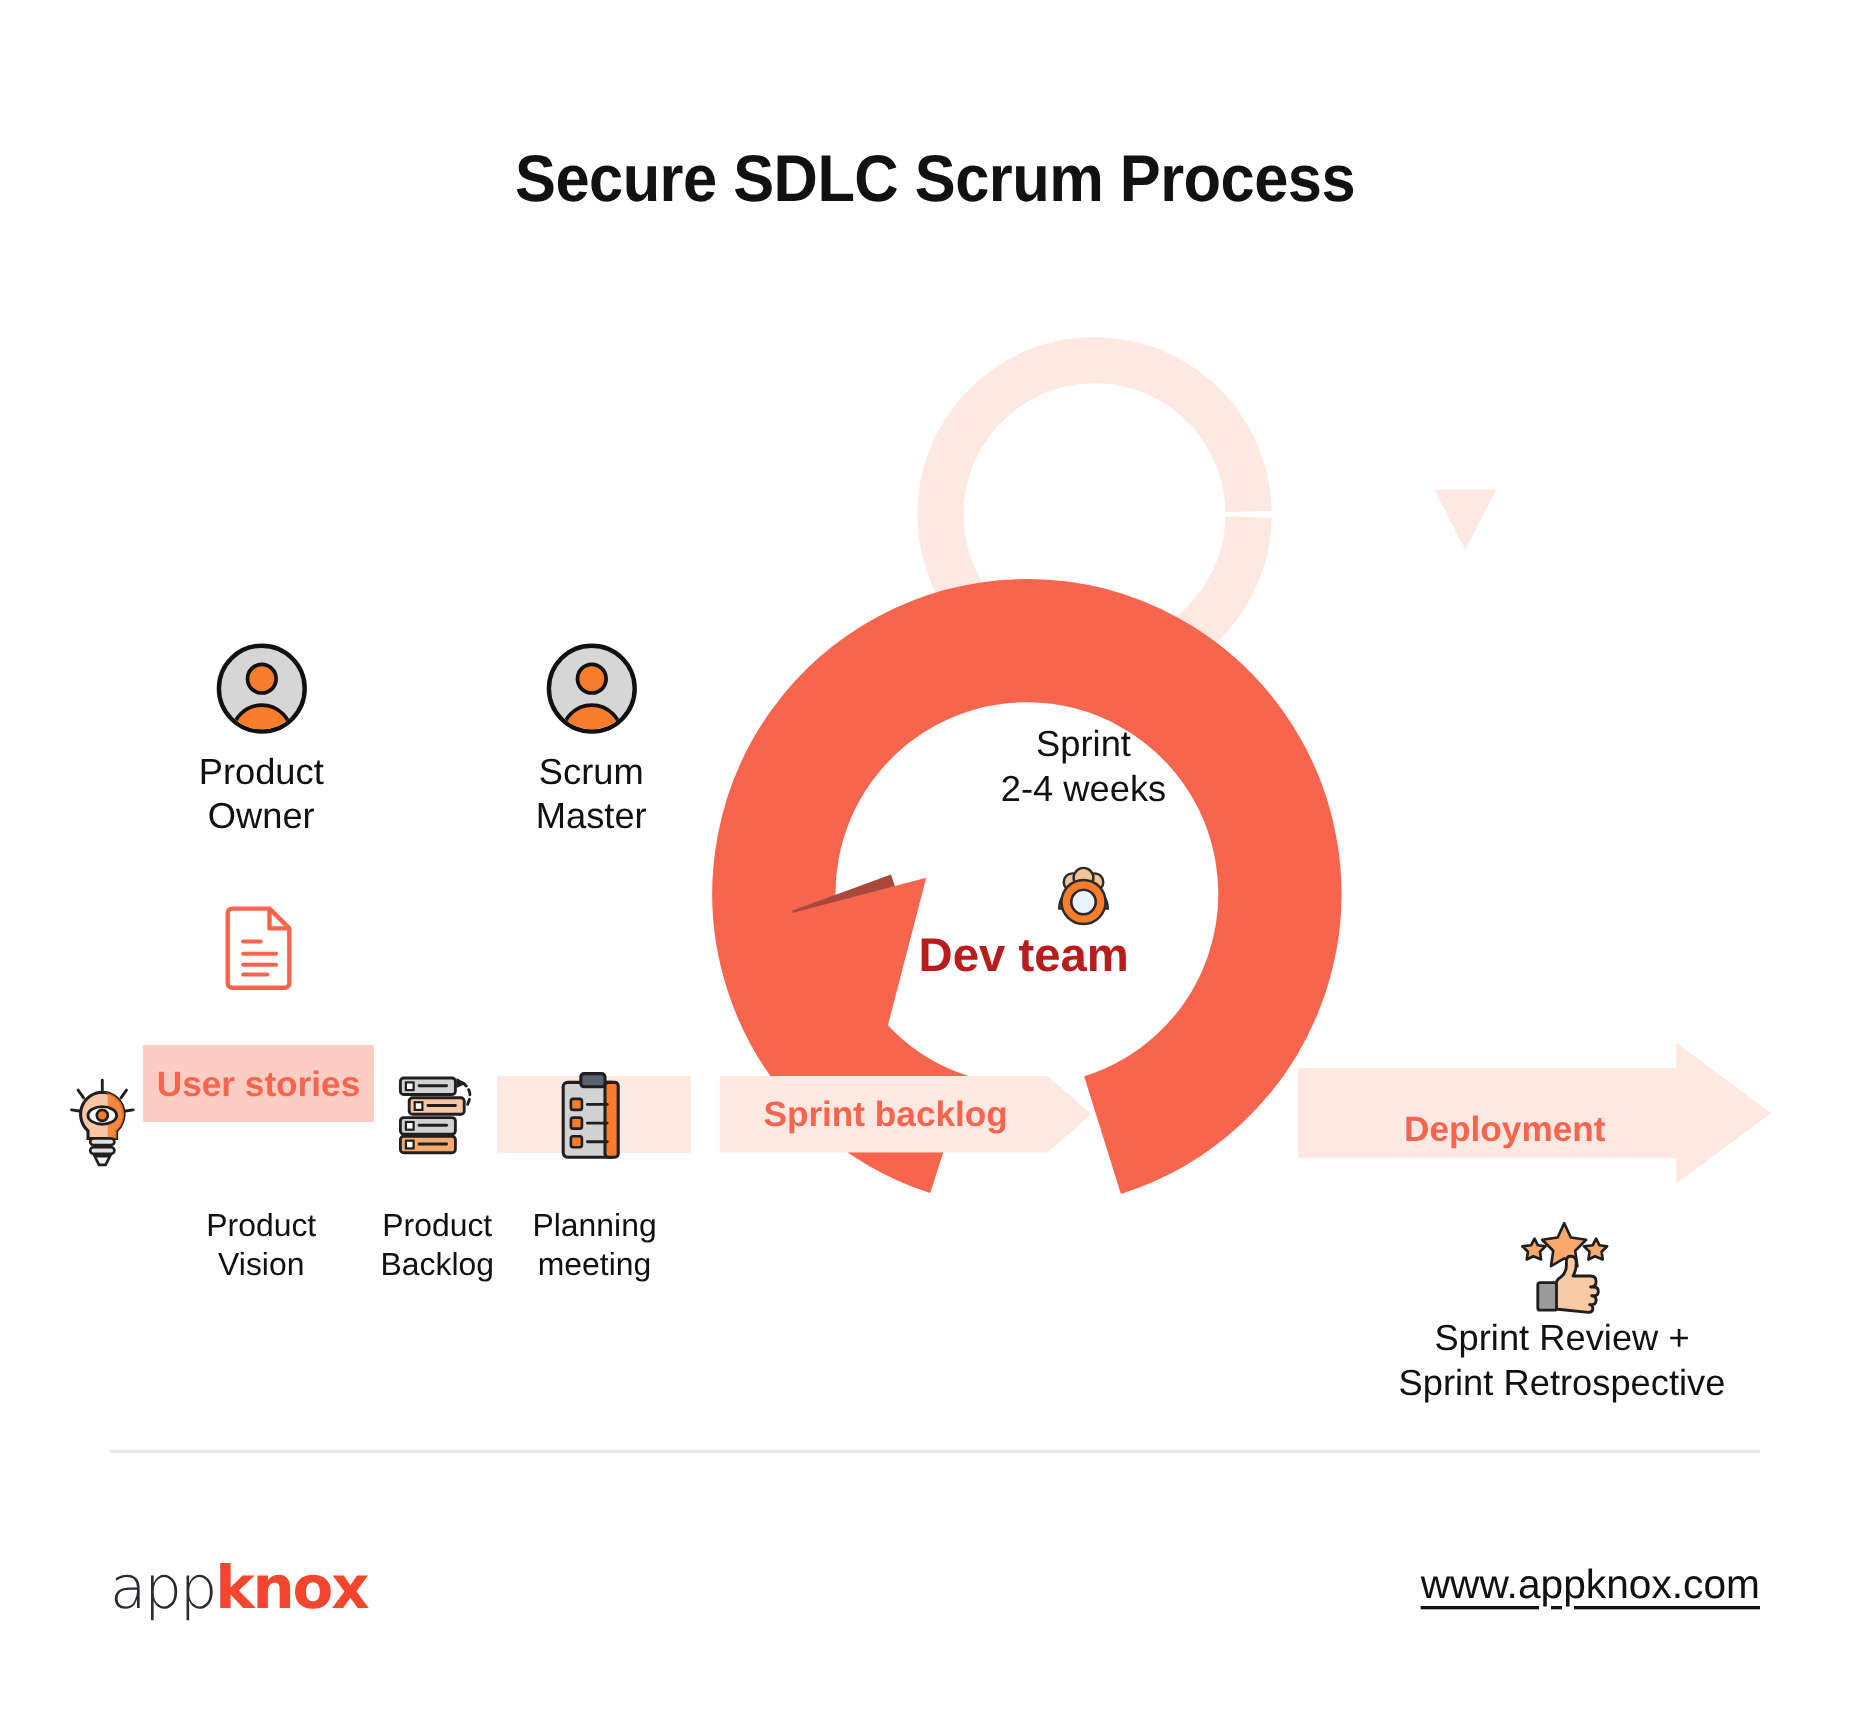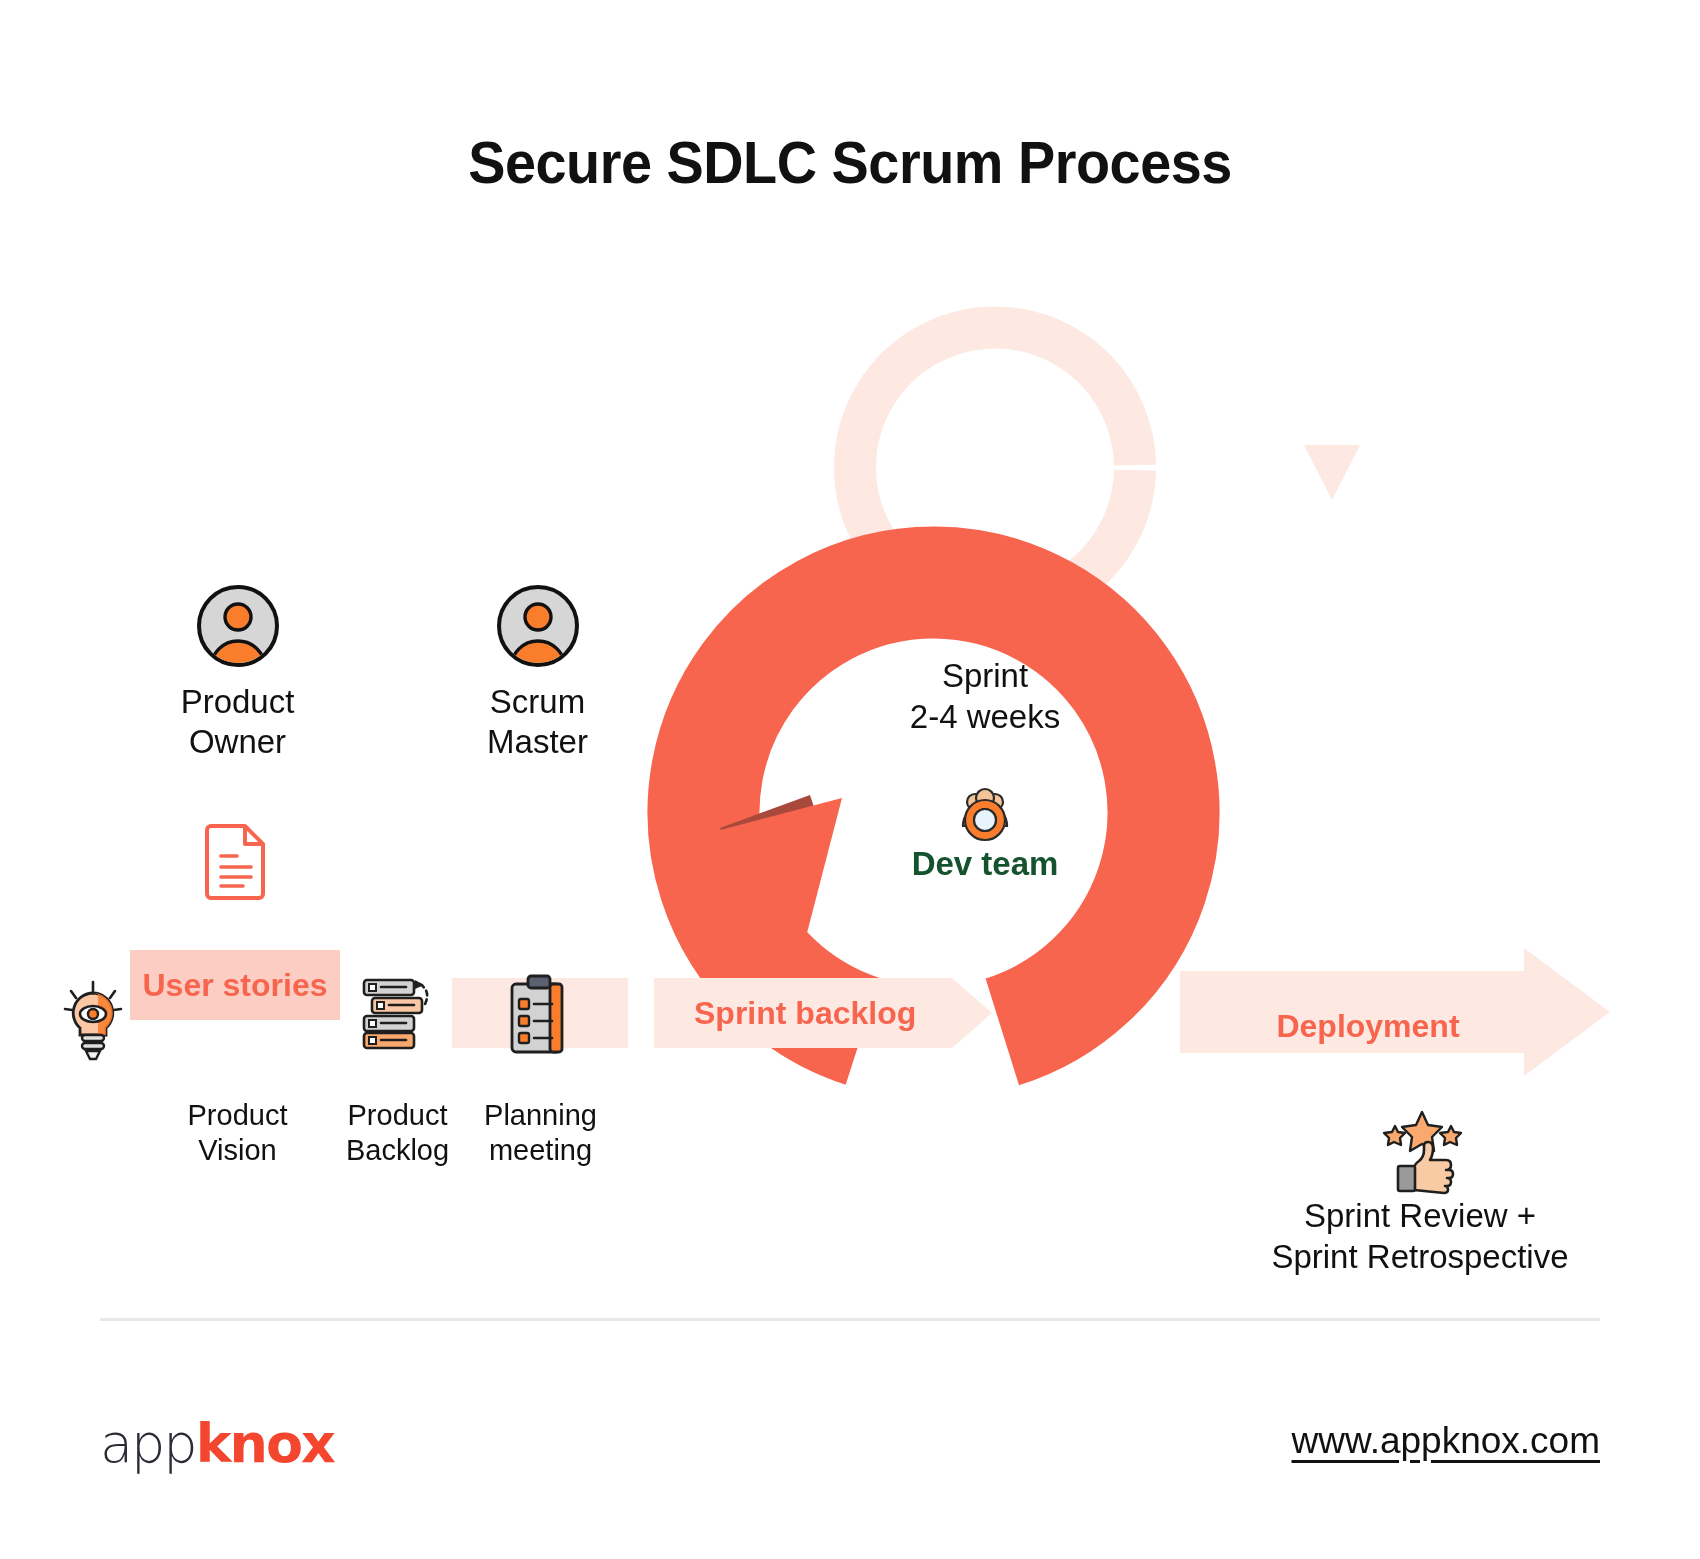--- a/index.html
+++ b/index.html
@@ -101,24 +101,24 @@
   .sprint-text {
     position: absolute;
     text-align: center;
     font-size: 33px;
     line-height: 41px;
     color: #111111;
     white-space: pre-line;
   }
   .devteam-label {
     position: absolute;
-    text-align: center;
-    font-size: 33px;
+    text-align: left;
+    font-size: 43px;
     font-weight: bold;
-    color: #14532d;
+    color: #b91c1c;
     width: 300px;
   }
   .standup-text {
     position: absolute;
     text-align: center;
     font-size: 33px;
     line-height: 41px;
     color: #111111;
     white-space: pre-line;
   }

